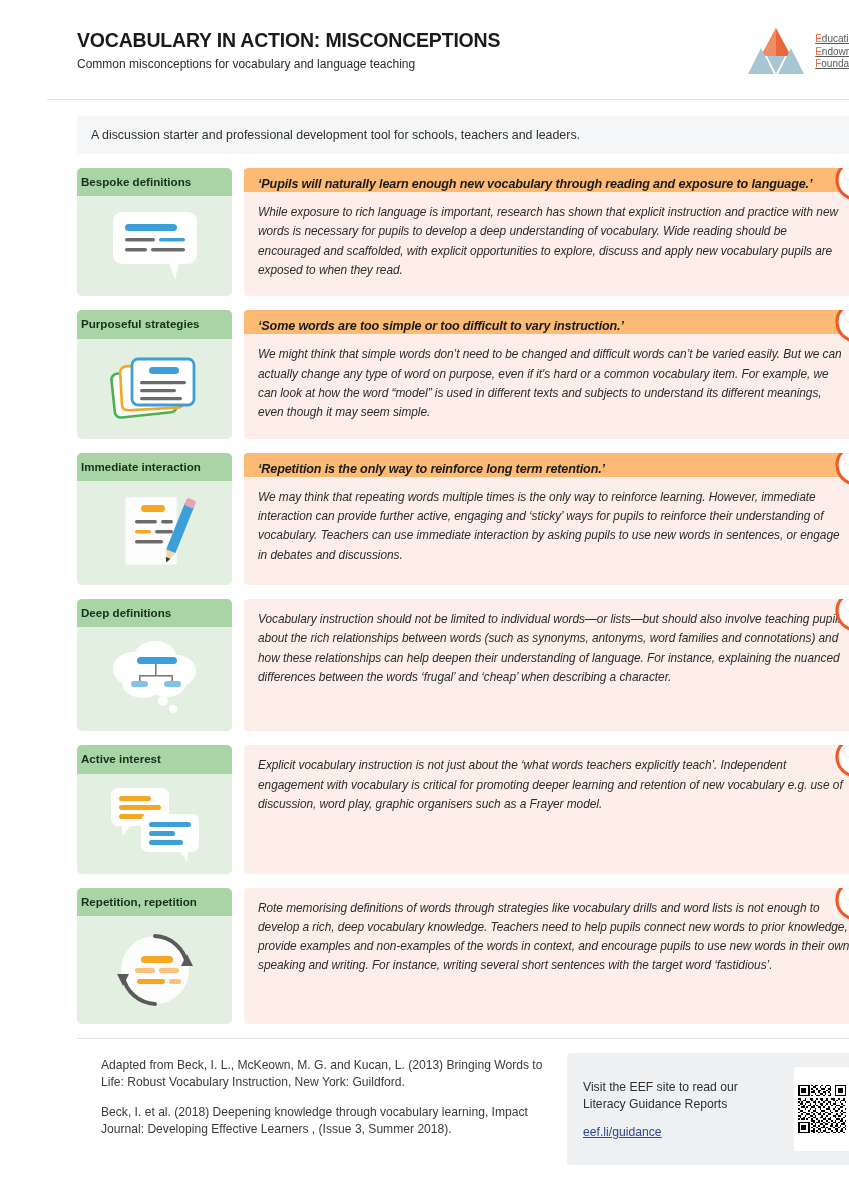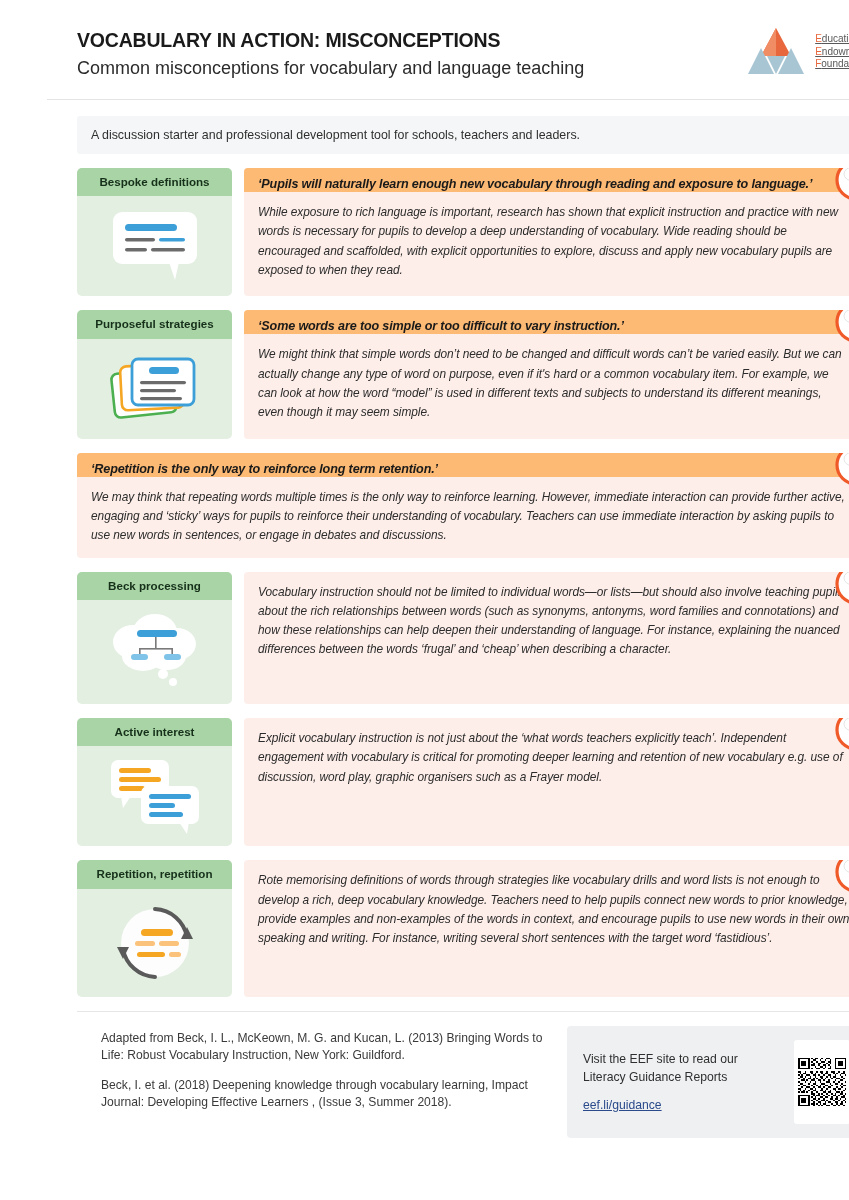--- a/index.html
+++ b/index.html
@@ -17,21 +17,21 @@
     height: 100px; padding: 22px 28px 0 30px;
     display: flex; justify-content: space-between; align-items: flex-start;
     border-bottom: 1px solid #e2e4e6;
   }
   .title-block { padding-top: 6px; }
   .main-title {
     font-size: 19.5px; font-weight: bold; letter-spacing: -0.2px;
     color: #1a1a1a; line-height: 1.25;
   }
   .sub-title {
-    font-size: 18px; color: #2b2b2b; margin-top: 5px; line-height: 1.25;
+    font-size: 12px; color: #2b2b2b; margin-top: 5px; line-height: 1.25;
   }
   .logo { display: flex; align-items: center; gap: 10px; padding-top: 4px; }
   .logo-mark { width: 58px; height: 52px; }
   .logo-words { line-height: 1.28; }
   .logo-words div { font-size: 10px; color: #58585a; white-space: nowrap; text-decoration: underline; }
   .logo-words span.cap { color: #e8673c; }
 
   
   .intro {
     margin: 16px 30px 0 30px;
@@ -43,21 +43,21 @@
   .rows { margin: 14px 30px 0 30px; }
   .row { display: flex; gap: 12px; margin-bottom: 14px; position: relative; }
 
   .cat {
     width: 155px; flex: 0 0 155px;
     background: #e3efe1; border-radius: 5px; overflow: hidden;
     display: flex; flex-direction: column;
   }
   .cat-label {
     background: #a9d5a6; color: #16301a;
-    font-size: 11.6px; font-weight: bold; text-align: center;
+    font-size: 11.6px; font-weight: bold; 
     padding: 7px 4px 8px 4px; line-height: 1.15;
   }
   .cat-art { flex: 1; display: flex; align-items: center; justify-content: center; padding: 6px; }
   .cat-art svg { display: block; }
 
   .panel {
     flex: 1; background: #fdeee9; border-radius: 4px; overflow: hidden;
     position: relative; display: flex; flex-direction: column;
   }
   .panel-head {
@@ -183,38 +183,58 @@
             <ellipse cx="19" cy="16" rx="9" ry="7" fill="#fff" stroke="#ddd" stroke-width="0.8"></ellipse>
             <path d="M16 21 L20 21 L18 27 Z" fill="#fff" stroke="#ddd" stroke-width="0.6"></path>
             <ellipse cx="26" cy="26" rx="8" ry="7" fill="#3d9fd8"></ellipse>
             <path d="M22 30 L27 30 L24 35 Z" fill="#3d9fd8"></path>
           </svg>
         </span>
       </div>
     </div>
 
     <div class="row">
+      <div class="cat">
+        <div class="cat-label">Immediate interaction</div>
+        <div class="cat-art">
+          <svg width="112" height="92" viewBox="0 0 112 92">
+            <rect x="26" y="10" width="52" height="68" rx="2" fill="#fdfdfd" stroke="#eee" stroke-width="1"></rect>
+            <rect x="42" y="18" width="24" height="7" rx="3.5" fill="#f5a623"></rect>
+            <rect x="36" y="33" width="22" height="3.4" rx="1.7" fill="#6b6b6b"></rect>
+            <rect x="62" y="33" width="12" height="3.4" rx="1.7" fill="#6b6b6b"></rect>
+            <rect x="36" y="43" width="16" height="3.4" rx="1.7" fill="#f5a623"></rect>
+            <rect x="56" y="43" width="18" height="3.4" rx="1.7" fill="#6b6b6b"></rect>
+            <rect x="36" y="53" width="28" height="3.4" rx="1.7" fill="#6b6b6b"></rect>
+            <g transform="rotate(22 80 44)">
+              <rect x="75" y="16" width="10" height="50" fill="#3d9fd8"></rect>
+              <rect x="75" y="10" width="10" height="8" rx="2" fill="#e8a3b5"></rect>
+              <polygon points="75,66 85,66 80,78" fill="#f0d9a8"></polygon>
+              <polygon points="77.5,73 82.5,73 80,78" fill="#3a3a3a"></polygon>
+            </g>
+          </svg>
+        </div>
+      </div>
       <div class="panel">
         <div class="panel-head">‘Repetition is the only way to reinforce long term retention.’</div>
         <div class="panel-body">We may think that repeating words multiple times is the only way to reinforce learning. However, immediate interaction can provide further active, engaging and ‘sticky’ ways for pupils to reinforce their understanding of vocabulary. Teachers can use immediate interaction by asking pupils to use new words in sentences, or engage in debates and discussions.</div>
         <span class="badge">
           <svg viewBox="0 0 44 44">
             <circle cx="22" cy="22" r="19" fill="#fff" stroke="#f05a28" stroke-width="3.2"></circle>
             <ellipse cx="19" cy="16" rx="9" ry="7" fill="#fff" stroke="#ddd" stroke-width="0.8"></ellipse>
             <path d="M16 21 L20 21 L18 27 Z" fill="#fff" stroke="#ddd" stroke-width="0.6"></path>
             <ellipse cx="26" cy="26" rx="8" ry="7" fill="#3d9fd8"></ellipse>
             <path d="M22 30 L27 30 L24 35 Z" fill="#3d9fd8"></path>
           </svg>
         </span>
       </div>
     </div>
 
     <div class="row">
       <div class="cat">
-        <div class="cat-label">Beck processing</div>
+        <div class="cat-label">Deep definitions</div>
         <div class="cat-art">
           <svg width="116" height="92" viewBox="0 0 116 92">
             <g fill="#fff">
               <ellipse cx="36" cy="36" rx="20" ry="17"></ellipse>
               <ellipse cx="58" cy="26" rx="22" ry="18"></ellipse>
               <ellipse cx="80" cy="38" rx="19" ry="16"></ellipse>
               <ellipse cx="46" cy="50" rx="21" ry="15"></ellipse>
               <ellipse cx="70" cy="50" rx="19" ry="14"></ellipse>
               <circle cx="66" cy="68" r="5"></circle>
               <circle cx="76" cy="76" r="4"></circle>

